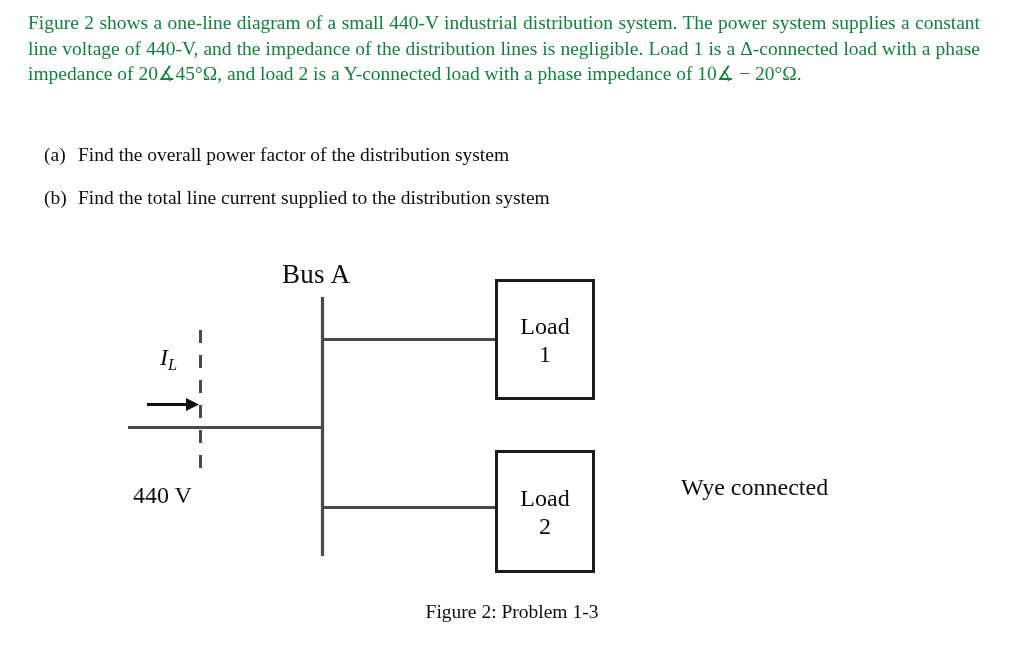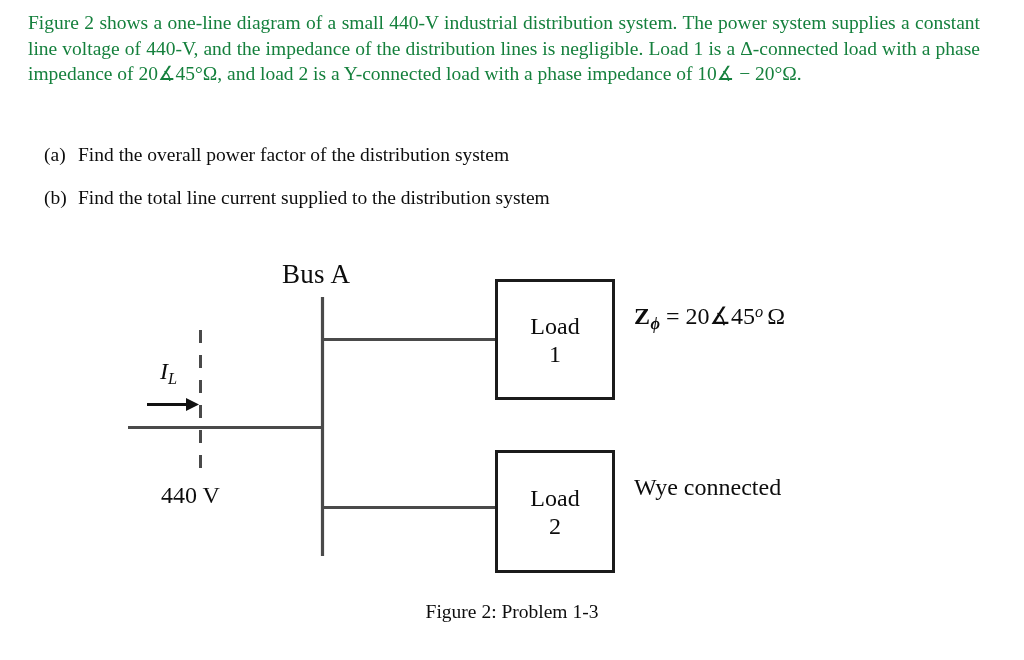--- a/index.html
+++ b/index.html
@@ -63,21 +63,21 @@
     position: absolute;
     left: 0;
     top: 0;
     width: 1024px;
     height: 660px;
   }
 
   
   .load-box {
     position: absolute;
-    width: 120px;
+    width: 100px;
     border: 3.5px solid #1b1b1b;
     background: #fff;
     box-sizing: border-box;
     display: flex;
     flex-direction: column;
     align-items: center;
     justify-content: center;
     font-size: 24px;
     line-height: 30px;
   }
@@ -87,21 +87,21 @@
 
   
   .annot {
     position: absolute;
     left: 634px;
     font-size: 24px;
     line-height: 30px;
     white-space: nowrap;
   }
   #annot-1 { top: 297px; }
-  #annot-2 { top: 472px; }
+  #annot-2 { top: 472px; margin-left: 47px; }
   .annot .title { display: block; margin-bottom: 8px; }
   .zsym {
     font-weight: bold;
     font-style: normal;
   }
   .zsub {
     font-size: 0.68em;
     font-style: italic;
     font-weight: bold;
     vertical-align: -0.28em;
@@ -111,36 +111,35 @@
     font-size: 0.68em;
     font-style: italic;
     vertical-align: 0.45em;
   }
   .ohm { margin-left: 4px; }
 
   
   .il-label {
     position: absolute;
     left: 160px;
-    top: 358px;
+    top: 344px;
     font-size: 24px;
     font-style: italic;
   }
   .il-label .sub {
     font-size: 0.68em;
     vertical-align: -0.3em;
     font-style: italic;
   }
   .src-label {
     position: absolute;
     left: 133px;
     top: 478px;
     font-size: 24px;
     line-height: 35px;
-    margin-left: 28px;
   }
 
   
   .caption {
     position: absolute;
     left: 0;
     top: 601px;
     width: 1024px;
     text-align: center;
     font-size: 19.5px;
@@ -193,21 +192,20 @@
   <div class="src-label">
     <div>440 V</div>
   </div>
 
   <div class="load-box" id="load-box-1">
     <span>Load</span>
     <span class="ln2">1</span>
   </div>
 
   <div class="annot" id="annot-1">
-    <span><span class="zsym">Z</span><span class="zsub">ϕ</span> <span>=</span> <span>20</span><span>∡</span><span>45</span><span class="deg">o</span><span class="ohm">Ω</span></span>
   </div>
 
   <div class="load-box" id="load-box-2">
     <span>Load</span>
     <span class="ln2">2</span>
   </div>
 
   <div class="annot" id="annot-2">
     <span class="title">Wye connected</span>
   </div>

